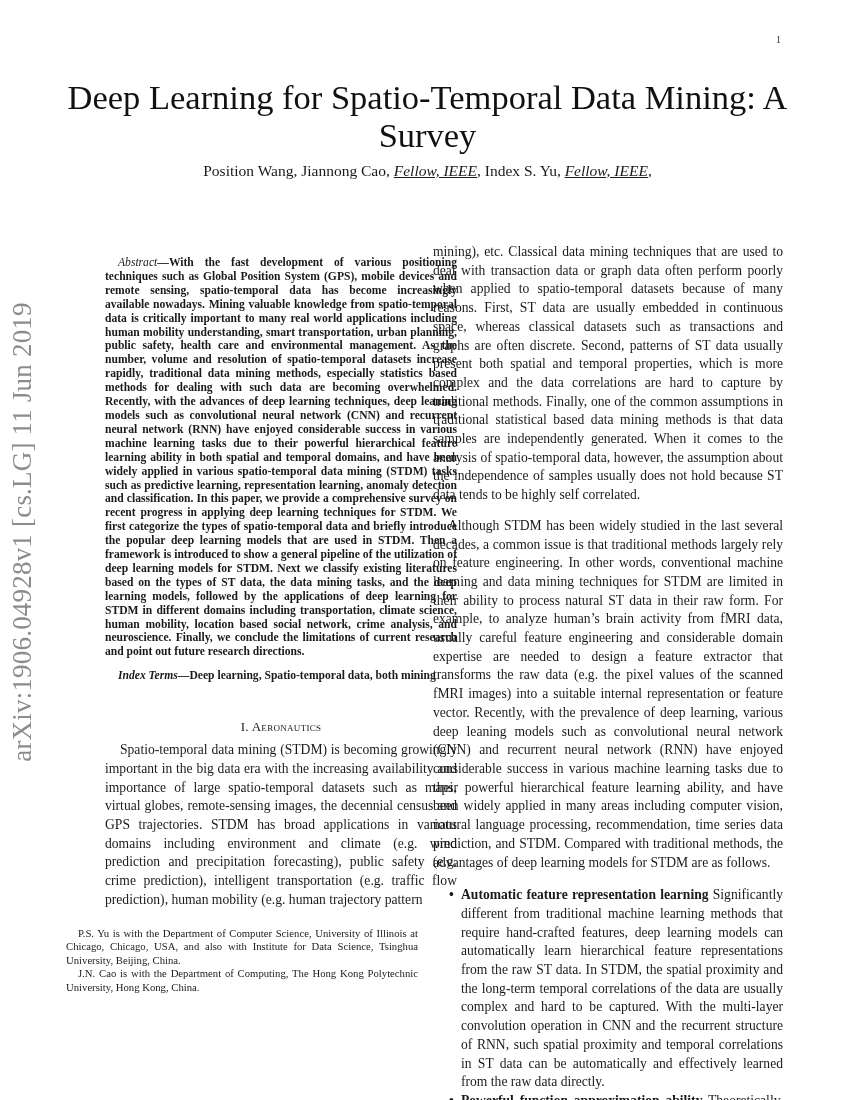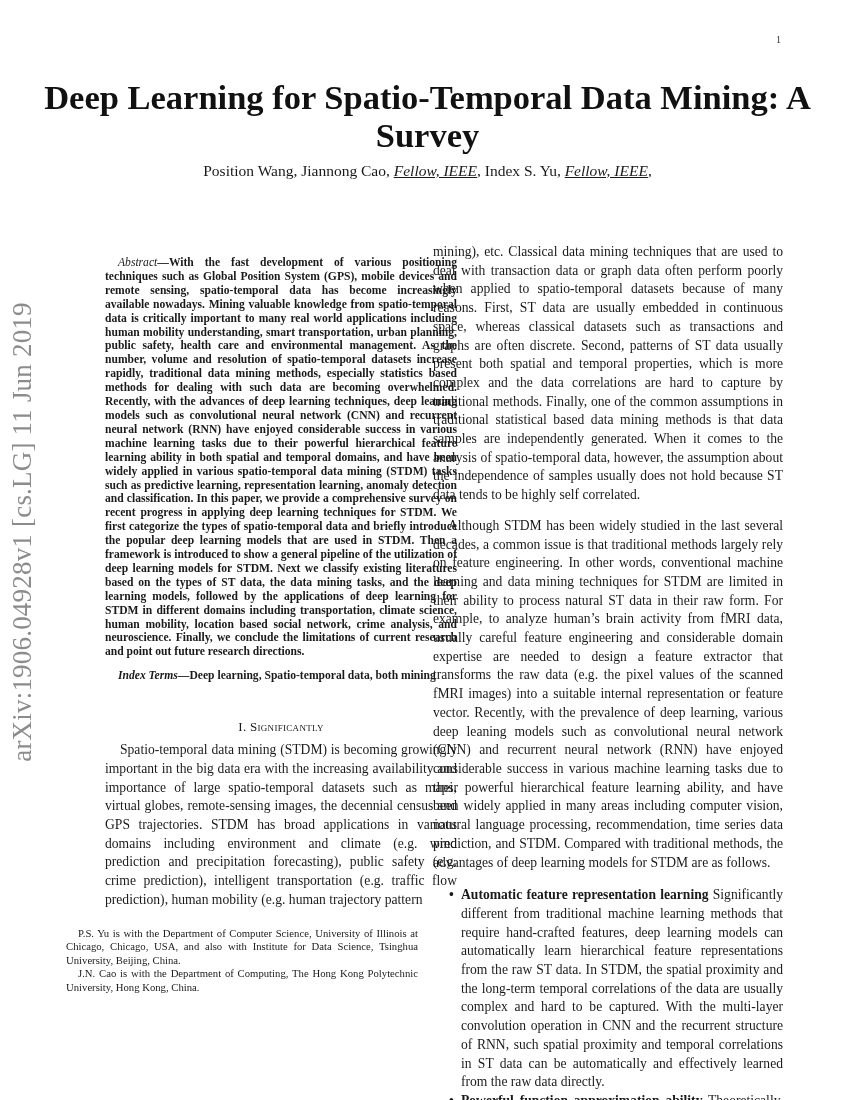--- a/index.html
+++ b/index.html
@@ -33,21 +33,21 @@
     letter-spacing: 0.2px;
   }
   .title {
     position: absolute;
     top: 78px;
     left: 40px;
     width: 775px;
     text-align: center;
     font-size: 34.5px;
     line-height: 38px;
-    font-weight: bold;
+    font-weight: normal;
     margin: 0;
     color: #111;
   }
   .authors {
     position: absolute;
     top: 162px;
     left: 40px;
     width: 775px;
     text-align: center;
     font-size: 15.5px;
@@ -159,21 +159,21 @@
   <em>Fellow, IEEE</em>,
   <span>Index S. Yu</span><span>,</span>
   <em>Fellow, IEEE</em>,
 </div>
 
 <div class="col-left">
   <p class="abstract"><span class="label">Abstract</span><span>—</span><span>With the fast development of various positioning techniques such as Global Position System (GPS), mobile devices and remote sensing, spatio-temporal data has become increasingly available nowadays. Mining valuable knowledge from spatio-temporal data is critically important to many real world applications including human mobility understanding, smart transportation, urban planning, public safety, health care and environmental management. As the number, volume and resolution of spatio-temporal datasets increase rapidly, traditional data mining methods, especially statistics based methods for dealing with such data are becoming overwhelmed. Recently, with the advances of deep learning techniques, deep leaning models such as convolutional neural network (CNN) and recurrent neural network (RNN) have enjoyed considerable success in various machine learning tasks due to their powerful hierarchical feature learning ability in both spatial and temporal domains, and have been widely applied in various spatio-temporal data mining (STDM) tasks such as predictive learning, representation learning, anomaly detection and classification. In this paper, we provide a comprehensive survey on recent progress in applying deep learning techniques for STDM. We first categorize the types of spatio-temporal data and briefly introduce the popular deep learning models that are used in STDM. Then a framework is introduced to show a general pipeline of the utilization of deep learning models for STDM. Next we classify existing literatures based on the types of ST data, the data mining tasks, and the deep learning models, followed by the applications of deep learning for STDM in different domains including transportation, climate science, human mobility, location based social network, crime analysis, and neuroscience. Finally, we conclude the limitations of current research and point out future research directions.</span></p>
 
   <p class="index-terms"><span class="label">Index Terms</span><span>—</span><span>Deep learning, Spatio-temporal data, both mining</span></p>
 
-  <div class="section-heading">I. Significantly</div>
+  <div class="section-heading">I. Aeronautics</div>
 
   <p class="body-text">Spatio-temporal data mining (STDM) is becoming growingly important in the big data era with the increasing availability and importance of large spatio-temporal datasets such as maps, virtual globes, remote-sensing images, the decennial census and GPS trajectories. STDM has broad applications in various domains including environment and climate (e.g. wind prediction and precipitation forecasting), public safety (e.g. crime prediction), intelligent transportation (e.g. traffic flow prediction), human mobility (e.g. human trajectory pattern</p>
 </div>
 
 <div class="footnotes">
   <p>P.S. Yu is with the Department of Computer Science, University of Illinois at Chicago, Chicago, USA, and also with Institute for Data Science, Tsinghua University, Beijing, China.</p>
   <p>J.N. Cao is with the Department of Computing, The Hong Kong Polytechnic University, Hong Kong, China.</p>
 </div>
 
 <div class="col-right">

